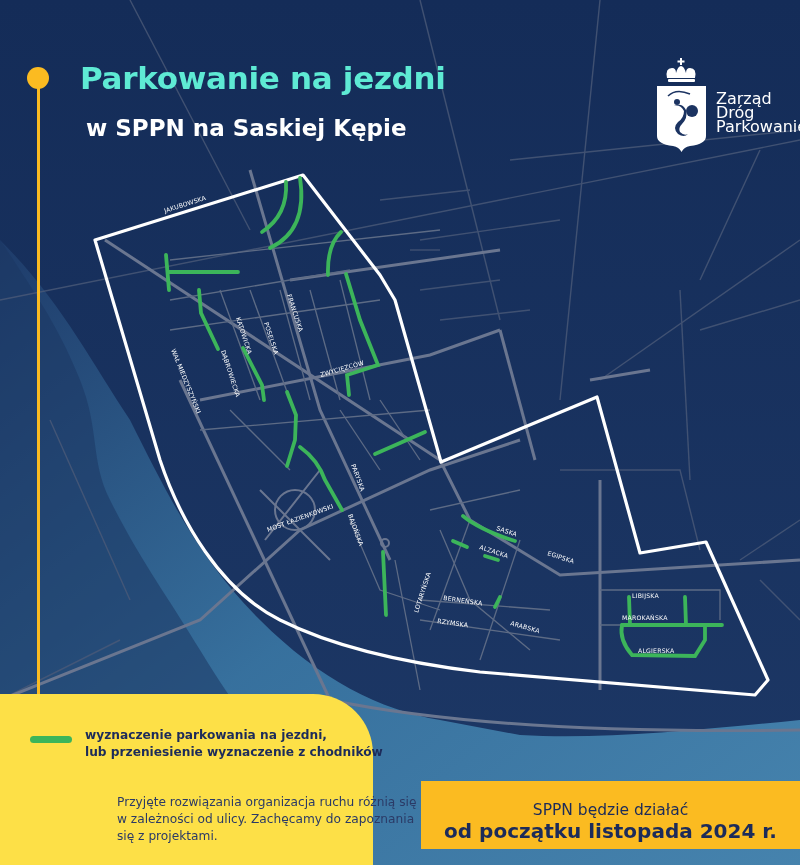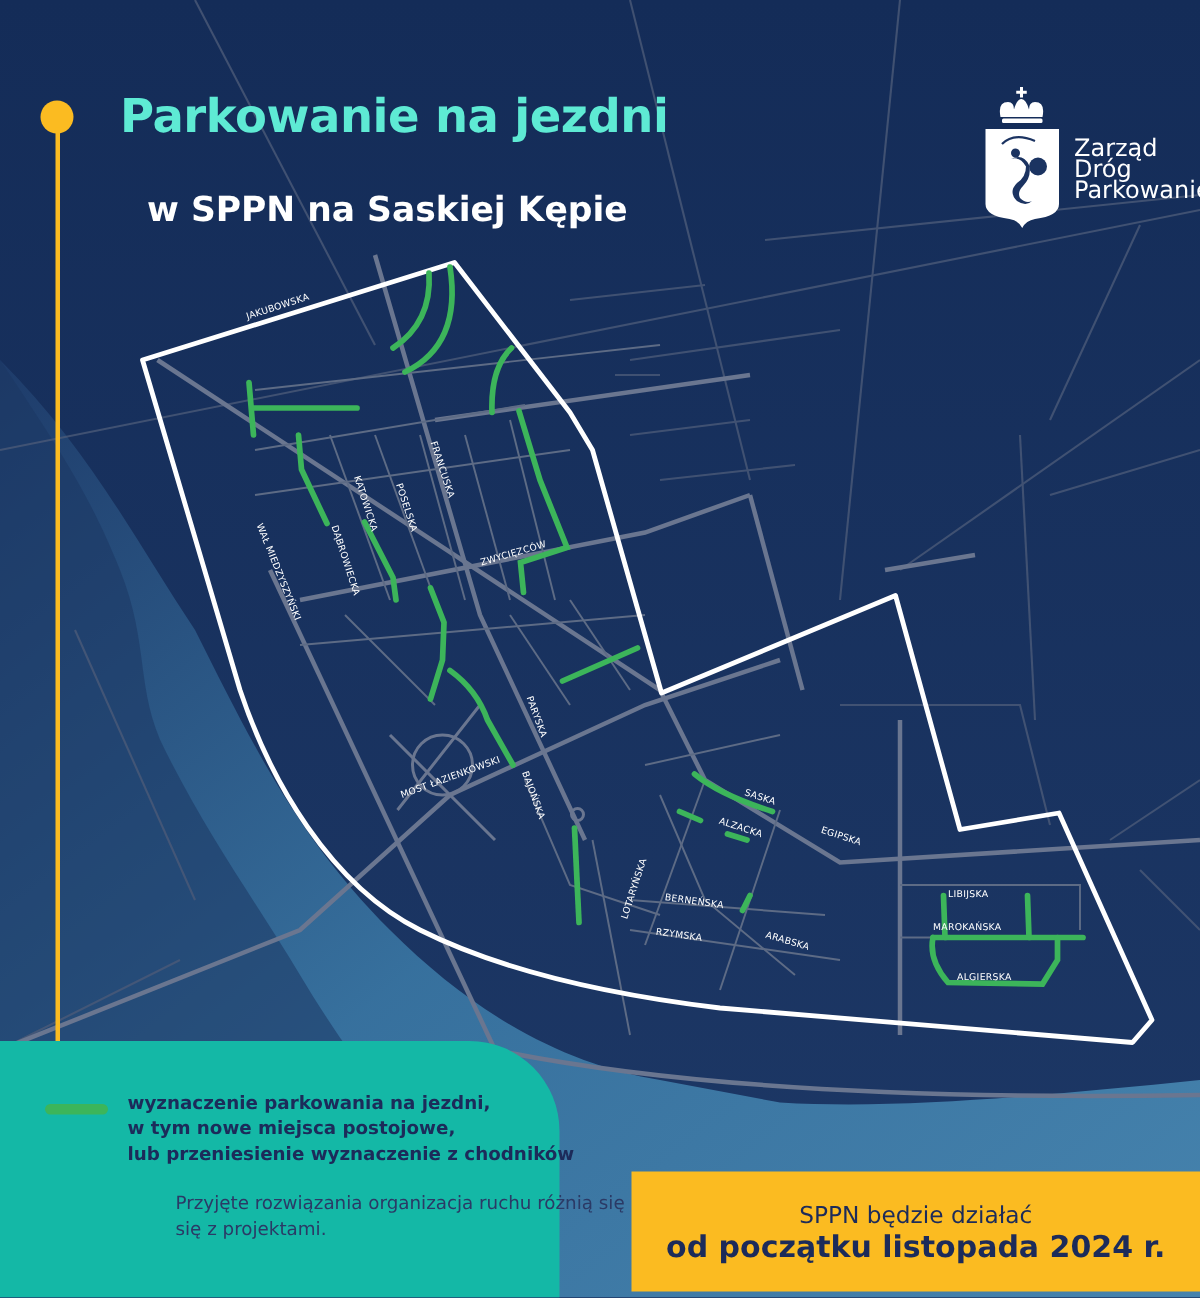--- a/index.html
+++ b/index.html
@@ -1,30 +1,30 @@
 <!DOCTYPE html>
 <html><head>
 <meta charset="utf-8">
 <style>
   html,body{margin:0;padding:0;}
   body{width:800px;height:865px;position:relative;overflow:hidden;background:#1b3361;font-family:"DejaVu Sans","Liberation Sans",sans-serif;}
   .bg{position:absolute;left:0;top:0;width:800px;height:865px;}
   .timeline-dot{position:absolute;left:27px;top:67px;width:22px;height:22px;border-radius:50%;background:#fbbb21;}
   .timeline-line{position:absolute;left:37px;top:85px;width:3px;height:612px;background:#fbbb21;}
   .title{position:absolute;left:80px;top:60px;color:#5eead4;font-weight:bold;font-size:31px;letter-spacing:-0.3px;margin:0;white-space:nowrap;}
-  .subtitle{position:absolute;left:82px;top:111px;color:#ffffff;font-weight:bold;font-size:23px;margin:16px;white-space:nowrap;}
+  .subtitle{position:absolute;left:82px;top:111px;color:#ffffff;font-weight:bold;font-size:23px;margin:4px;white-space:nowrap;}
   .logo{position:absolute;left:654px;top:56px;width:130px;height:100px;}
   .logo-text{position:absolute;left:716px;top:92px;color:#fff;font-size:16px;line-height:14px;}
   .logo-text div{white-space:nowrap;}
-  .legend{position:absolute;left:0;top:694px;width:373px;height:171px;background:#14b8a6;border-top-right-radius:60px;}
+  .legend{position:absolute;left:0;top:694px;width:373px;height:171px;background:#fde047;border-top-right-radius:60px;}
   .legend-swatch{position:absolute;left:30px;top:42px;width:42px;height:7px;border-radius:4px;background:#3cb55a;}
   .legend-label{position:absolute;left:85px;top:33px;color:#1c2b5a;font-weight:bold;font-size:12.2px;line-height:17px;}
   .legend-note{position:absolute;left:85px;top:100px;color:#2b3a66;font-size:12.2px;line-height:17px;margin-left:32px;}
   .legend-label div,.legend-note div{white-space:nowrap;}
-  .launch{position:absolute;left:421px;top:781px;width:379px;height:80px;background:#fbbb21;text-align:center;color:#1c2b5a;}
+  .launch{position:absolute;left:421px;top:781px;width:379px;height:68px;background:#fbbb21;text-align:center;color:#1c2b5a;}
   .launch-l1{margin-top:19px;font-size:15.5px;line-height:20px;}
   .launch-l2{font-size:20px;font-weight:bold;line-height:22px;}
   svg text{font-family:"DejaVu Sans","Liberation Sans",sans-serif;fill:#ffffff;font-size:6.2px;letter-spacing:0.2px;}
 </style>
 </head>
 <body>
 
 <svg class="bg" viewBox="0 0 800 865" xmlns="http://www.w3.org/2000/svg">
   <defs>
     <linearGradient id="bgg" x1="0" y1="0" x2="0" y2="1">
@@ -183,25 +183,25 @@
 <div class="logo-text">
   <div>Zarząd</div>
   <div>Dróg</div>
   <div>Parkowanie</div>
 </div>
 
 <div class="legend">
   <div class="legend-swatch"></div>
   <div class="legend-label">
     <div>wyznaczenie parkowania na jezdni,</div>
-    <div>w tym nowe miejsca postojowe,</div>
     <div>lub przeniesienie wyznaczenie z chodników</div>
   </div>
   <div class="legend-note">
     <div>Przyjęte rozwiązania organizacja ruchu różnią się</div>
+    <div>w zależności od ulicy. Zachęcamy do zapoznania</div>
     <div>się z projektami.</div>
   </div>
 </div>
 
 <div class="launch">
   <div class="launch-l1">SPPN będzie działać</div>
   <div class="launch-l2">od początku listopada 2024 r.</div>
 </div>
 
 </body></html>

